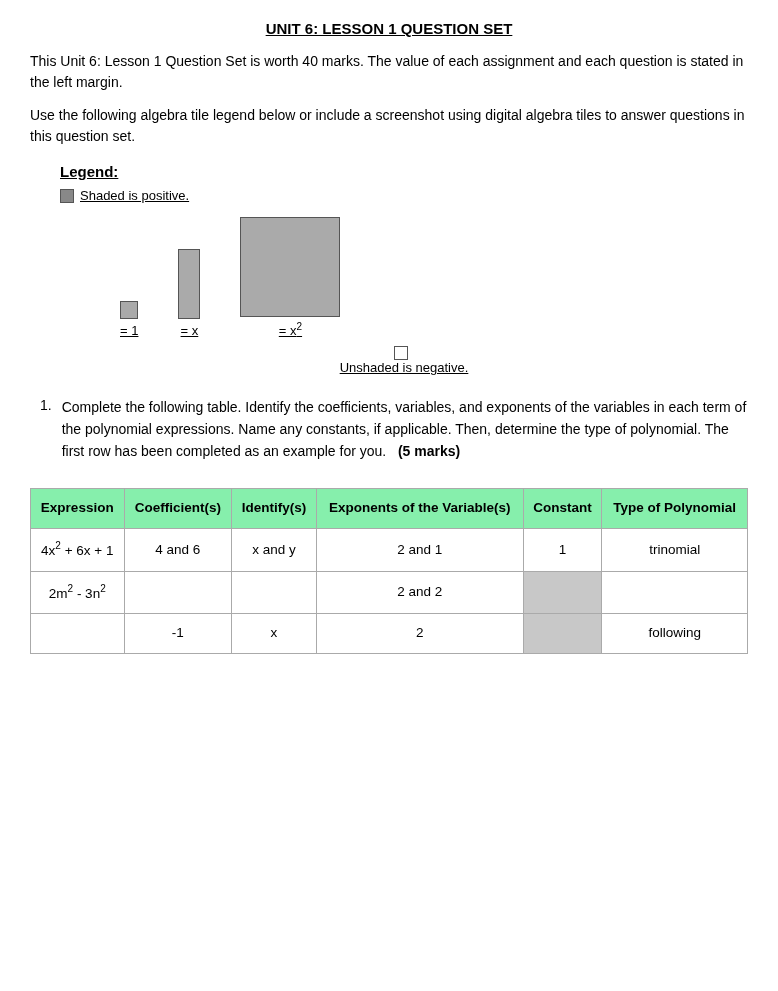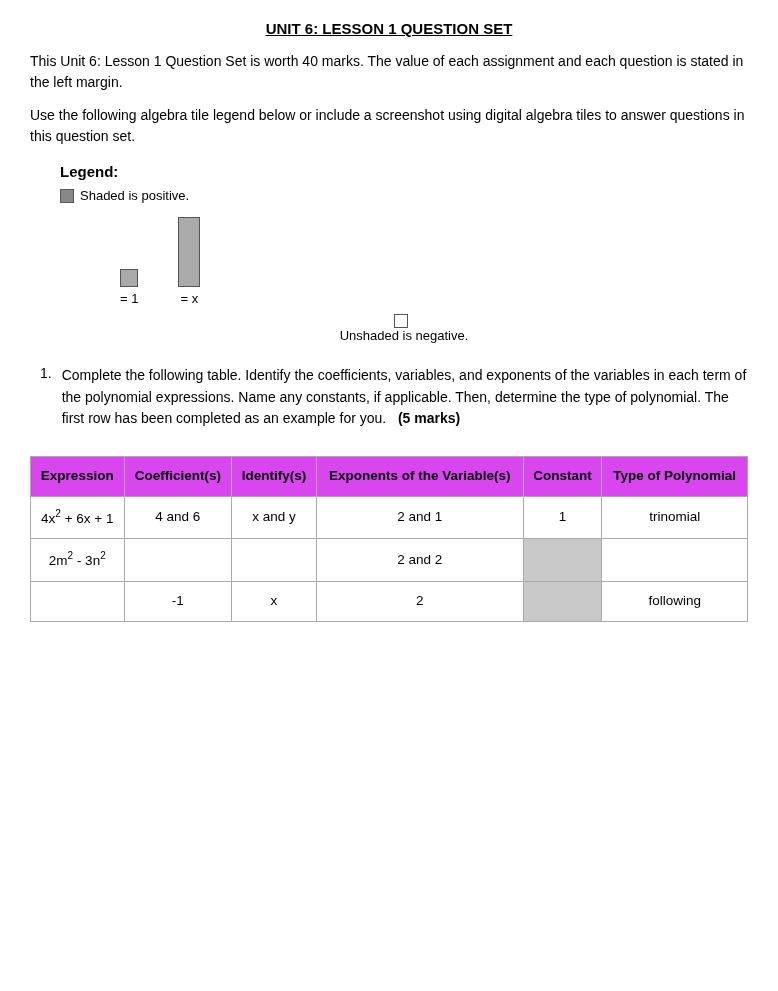--- a/index.html
+++ b/index.html
@@ -18,20 +18,21 @@
       font-size: 15px;
       margin-bottom: 14px;
       text-decoration: underline;
     }
     .intro-text {
       margin-bottom: 12px;
       line-height: 1.5;
     }
     .legend-box {
       margin: 16px 0 20px 30px;
+      text-decoration: underline;
     }
     .legend-title {
       font-weight: bold;
       font-size: 15px;
       margin-bottom: 8px;
     }
     .legend-shaded {
       display: flex;
       align-items: center;
       margin-bottom: 6px;
@@ -108,21 +109,21 @@
       margin-top: 10px;
     }
     .poly-table th, .poly-table td {
       border: 1.5px solid #aaa;
       padding: 10px 8px;
       text-align: center;
       vertical-align: middle;
       line-height: 1.4;
     }
     .poly-table thead tr th {
-      background: #d946ef;
+      background: #86efac;
       font-weight: bold;
       font-size: 13.5px;
     }
     .poly-table tbody tr td {
       background: #fff;
       font-size: 13.5px;
       margin-left: 48px;
     }
     
     .cell-shaded {
@@ -148,20 +149,24 @@
   </div>
 
   <div class="tiles-row">
     <div class="tile-item">
       <div class="tile-small"></div>
       <span class="tile-label">= 1</span>
     </div>
     <div class="tile-item">
       <div class="tile-medium"></div>
       <span class="tile-label">= x</span>
+    </div>
+    <div class="tile-item">
+      <div class="tile-large"></div>
+      <span class="tile-label">= x<sup>2</sup></span>
     </div>
   </div>
 
   <div class="legend-unshaded" style="margin-top:8px;">
     <div class="square-unshaded"></div>
     <span>Unshaded is negative.</span>
   </div>
 </div>
 
 <div class="question-section">

